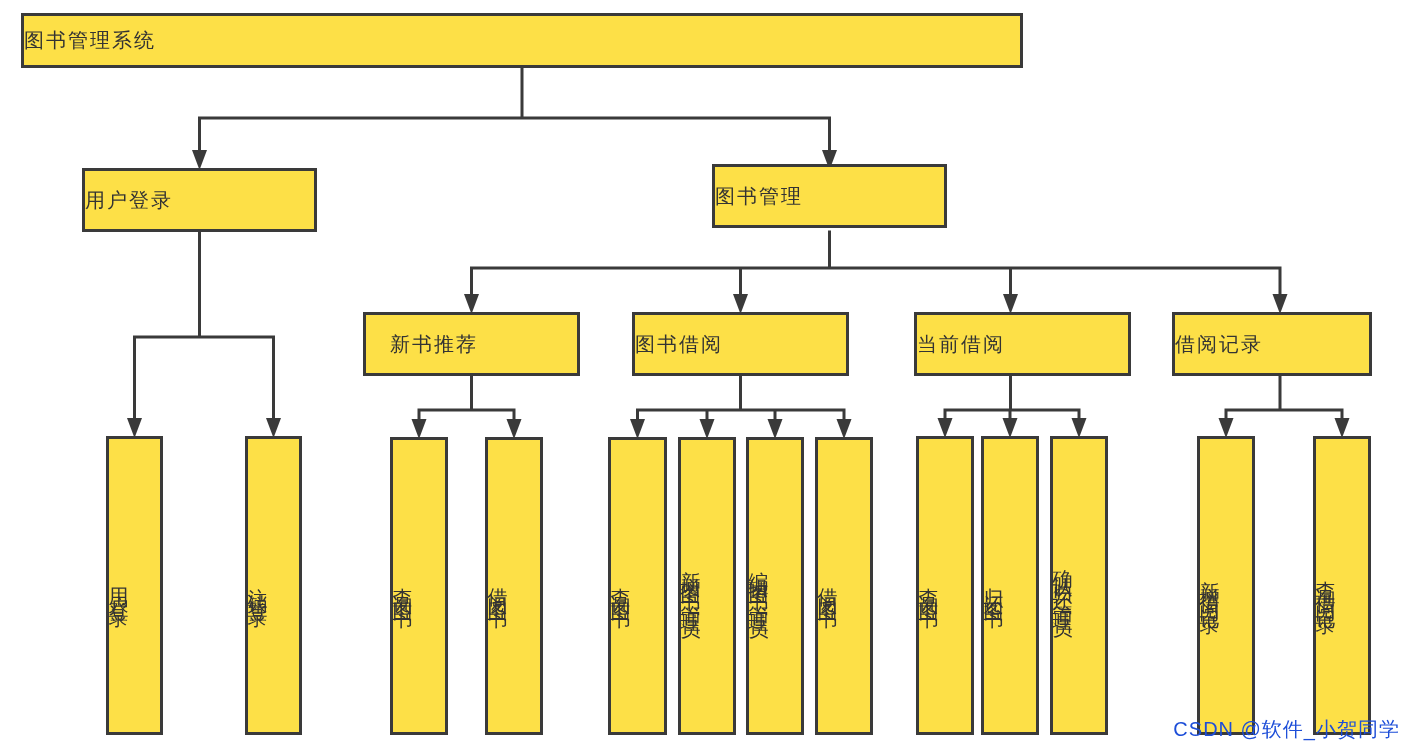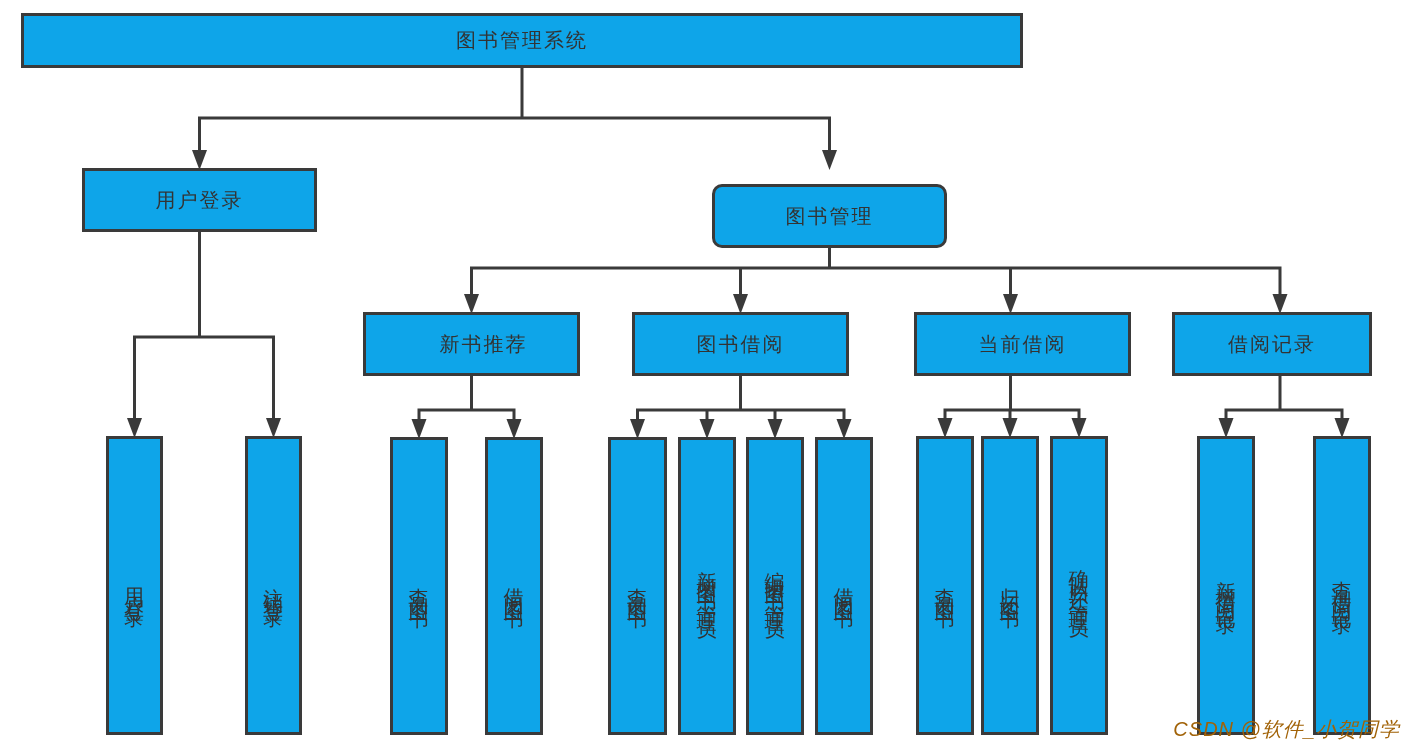--- a/index.html
+++ b/index.html
@@ -1,20 +1,20 @@
 <!DOCTYPE html>
 <html><head>
 <meta charset="utf-8">
 <style>
   html,body{margin:0;padding:0;background:#ffffff;}
   body{font-family:"Liberation Sans",sans-serif;}
   #canvas{position:relative;width:1405px;height:747px;background:#ffffff;overflow:hidden;}
   #wires{position:absolute;left:0;top:0;z-index:1;}
-  .node{position:absolute;box-sizing:border-box;border:3px solid #3a3a3a;background:#0ea5e9;
-        display:flex;align-items:center;justify-content:center;color:#333333;z-index:2;}
+  .node{position:absolute;box-sizing:border-box;border:3px solid #3a3a3a;background:#fde047;
+        display:flex;align-items:center;justify-content:flex-start;color:#333333;z-index:2;}
   .node .lbl{white-space:nowrap;}
   .node.h .lbl{font-size:20px;letter-spacing:2px;}
   .node.v .lbl{writing-mode:vertical-rl;font-size:20px;letter-spacing:7px;line-height:1;}
   .watermark{position:absolute;right:5px;bottom:4px;z-index:5;font-size:20px;
              letter-spacing:1px;white-space:nowrap;}
 </style>
 </head>
 <body>
 
 <div id="canvas">
@@ -53,28 +53,28 @@
         <path d="M 937.5 418 L 952.5 418 L 945 438 Z" fill="#3a3a3a"></path>
         <path d="M 1002.5 418 L 1017.5 418 L 1010 438 Z" fill="#3a3a3a"></path>
         <path d="M 1071.5 418 L 1086.5 418 L 1079 438 Z" fill="#3a3a3a"></path>
       </g>
       <g>
         <path d="M 1280 376 L 1280 410 M 1226 410 L 1342 410 M 1226 410 L 1226 420 M 1342 410 L 1342 420" fill="none" stroke="#3a3a3a" stroke-width="3" stroke-linecap="square"></path>
         <path d="M 1218.5 418 L 1233.5 418 L 1226 438 Z" fill="#3a3a3a"></path>
         <path d="M 1334.5 418 L 1349.5 418 L 1342 438 Z" fill="#3a3a3a"></path>
       </g>
     </svg>
-  <div class="watermark" style="color: #a16207; font-style: italic;">CSDN @软件_小贺同学</div>
+  <div class="watermark" style="color: #1d4ed8;">CSDN @软件_小贺同学</div>
 <div class="node h" style="left: 21px; top: 13px; width: 1002px; height: 55px;">
       <span class="lbl">图书管理系统</span>
     </div>
     <div class="node h" style="left: 82px; top: 168px; width: 235px; height: 64px;">
       <span class="lbl">用户登录</span>
     </div>
-    <div class="node h" style="left: 712px; top: 184px; width: 235px; height: 64px; border-radius: 10px;">
+    <div class="node h" style="left: 712px; top: 164px; width: 235px; height: 64px;">
       <span class="lbl">图书管理</span>
     </div>
     <div class="node v" style="left: 106px; top: 436px; width: 57px; height: 299px;">
       <span class="lbl">用户登录</span>
     </div>
     <div class="node v" style="left: 245px; top: 436px; width: 57px; height: 299px;">
       <span class="lbl">注销登录</span>
     </div>
     <div class="node h" style="left: 363px; top: 312px; width: 217px; height: 64px; padding-left: 24px;">
       <span class="lbl">新书推荐</span>

